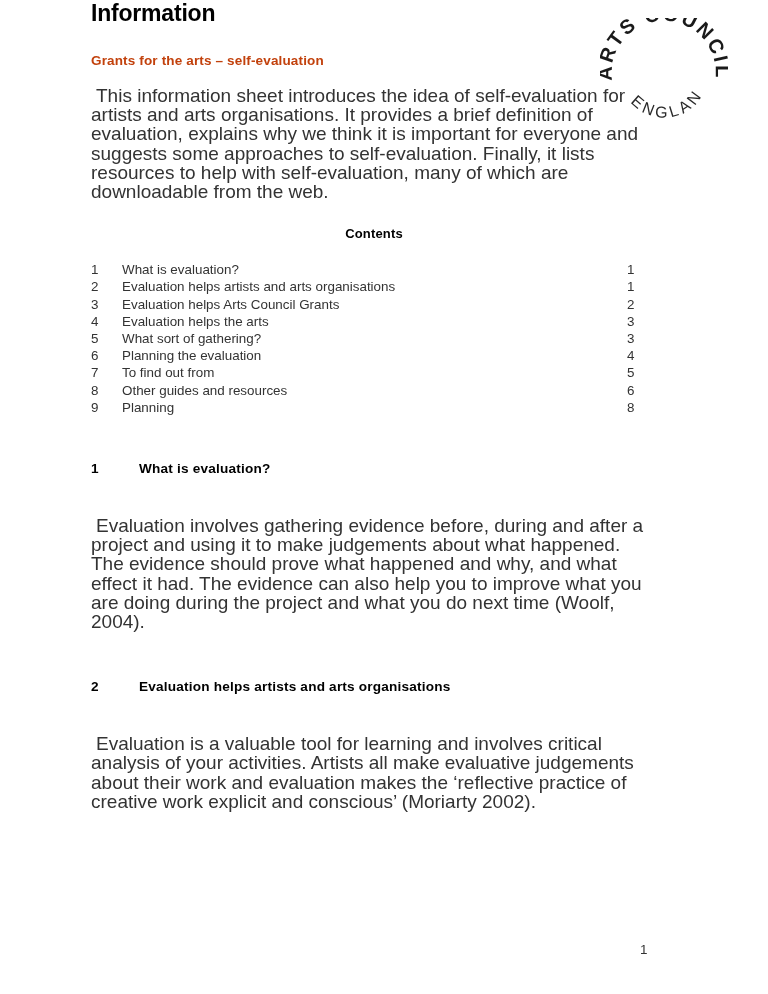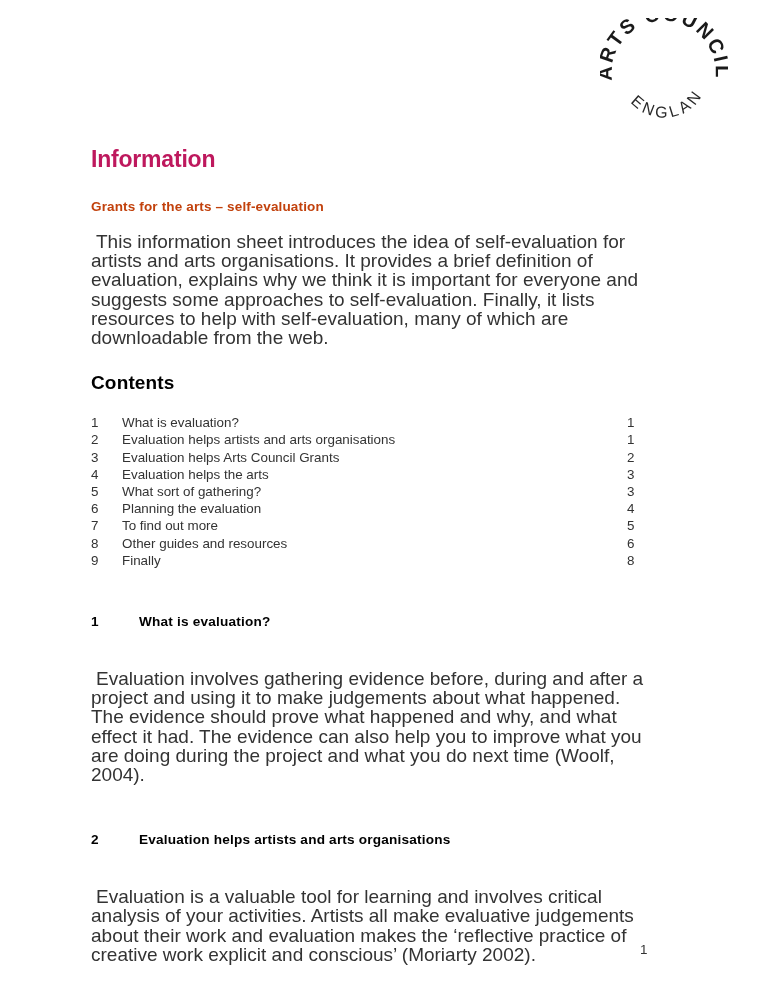--- a/index.html
+++ b/index.html
@@ -37,24 +37,23 @@
   .content {
     position: absolute;
     left: 91px;
     top: 0;
     width: 566px;
   }
 
   .doc-title {
     font-size: 23px;
     font-weight: bold;
-    color: #be185d;
+    color: #000000;
     letter-spacing: -0.2px;
     margin: 0;
-    padding-top: 146px;
     line-height: 26px;
   }
 
   .doc-subtitle {
     font-size: 13.5px;
     font-weight: bold;
     color: #c2410c;
     margin: 0;
     padding-top: 26px;
     letter-spacing: 0.15px;
@@ -65,26 +64,27 @@
     font-size: 19px;
     line-height: 19.2px;
     color: #333333;
     margin: 0;
     text-indent: 5px;
   }
 
   .intro-para { padding-top: 17px; }
 
   .contents-heading {
-    font-size: 19px;
+    font-size: 13px;
     font-weight: bold;
     color: #000000;
     letter-spacing: 0.15px;
     margin: 0;
     padding-top: 25px;
+    text-align: center;
   }
 
   .contents-list {
     margin: 0;
     padding: 0;
     list-style: none;
     padding-top: 20px;
   }
   .contents-row {
     display: flex;
@@ -190,31 +190,31 @@
         <span class="contents-label">What sort of gathering?</span>
         <span class="contents-page">3</span>
       </li>
       <li class="contents-row">
         <span class="contents-num">6</span>
         <span class="contents-label">Planning the evaluation</span>
         <span class="contents-page">4</span>
       </li>
       <li class="contents-row">
         <span class="contents-num">7</span>
-        <span class="contents-label">To find out more</span>
+        <span class="contents-label">To find out from</span>
         <span class="contents-page">5</span>
       </li>
       <li class="contents-row">
         <span class="contents-num">8</span>
         <span class="contents-label">Other guides and resources</span>
         <span class="contents-page">6</span>
       </li>
       <li class="contents-row">
         <span class="contents-num">9</span>
-        <span class="contents-label">Finally</span>
+        <span class="contents-label">Planning</span>
         <span class="contents-page">8</span>
       </li>
     </ul>
 
     <div class="section-heading sec1-heading">
       <span class="sec-num">1</span>
       <span class="sec-title">What is evaluation?</span>
     </div>
     <p class="body-para sec1-para"> Evaluation involves gathering evidence before, during and after a project and using it to make judgements about what happened. The evidence should prove what happened and why, and what effect it had. The evidence can also help you to improve what you are doing during the project and what you do next time (Woolf, 2004).</p>
 

